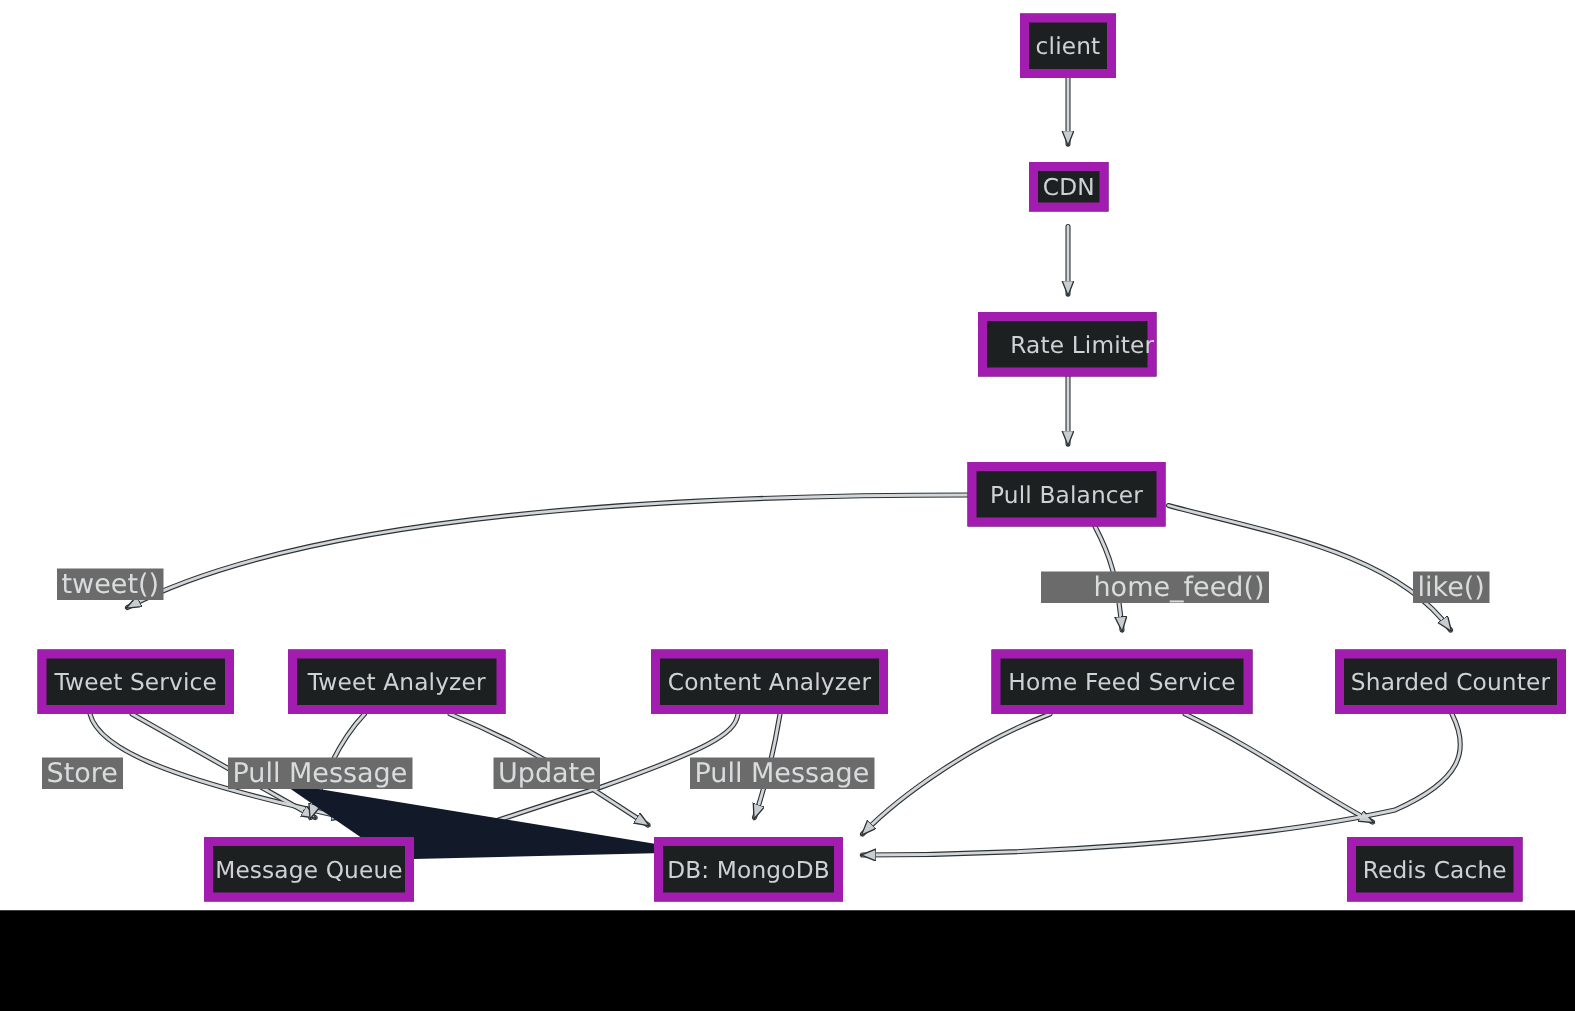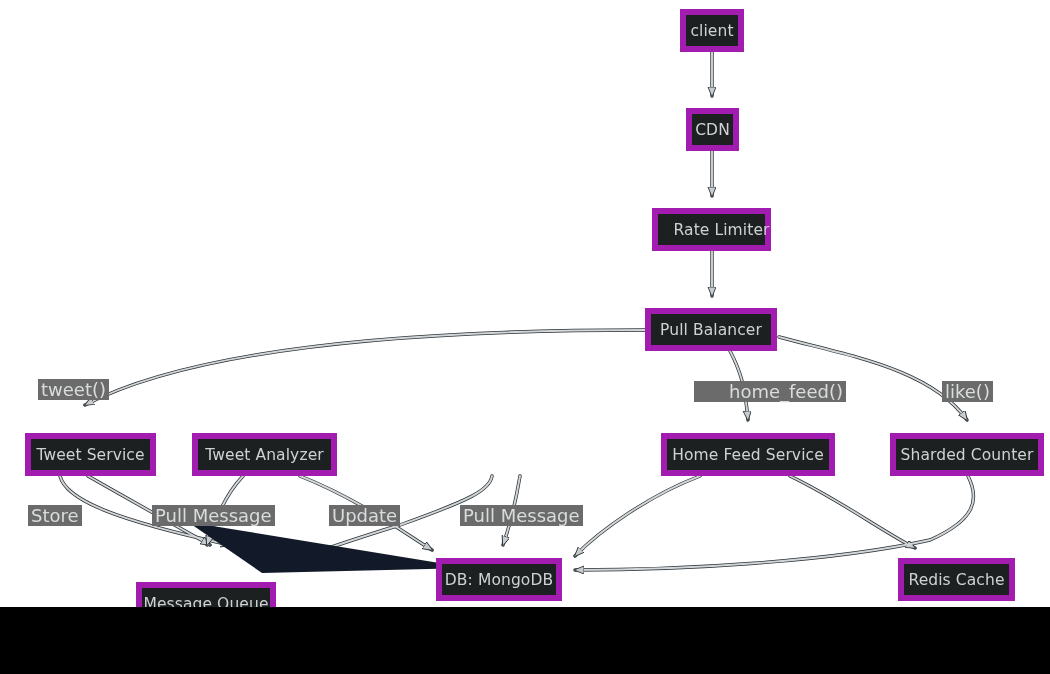--- a/index.html
+++ b/index.html
@@ -91,42 +91,45 @@
         <path d="M790,476 C840,500 880,530 915,548"></path>
         <path d="M968,476 C980,500 975,520 930,540 C830,562 680,570 575,570"></path>
       </g>
 
       <path d="M188,522 L470,568 L262,573 z" fill="#121a2a" stroke="none"></path>
     </svg>
 
     <div class="node" style="left:680px;top:9px;width:64px;height:43px;">
       <span>client</span>
     </div>
-    <div class="node" style="left:686px;top:108px;width:53px;height:43px;">
+    <div class="node" style="left:686px;top:108px;width:53px;height:33px;">
       <span>CDN</span>
     </div>
     <div class="node" style="left:652px;top:208px;width:119px;height:43px;padding-left:20px;">
       <span>Rate Limiter</span>
     </div>
     <div class="node" style="left:645px;top:308px;width:132px;height:43px;">
       <span>Pull Balancer</span>
     </div>
     <div class="node" style="left:25px;top:433px;width:131px;height:43px;">
       <span>Tweet Service</span>
     </div>
     <div class="node" style="left:192px;top:433px;width:145px;height:43px;">
       <span>Tweet Analyzer</span>
     </div>
+    <div class="node" style="left:434px;top:433px;width:158px;height:43px;">
+      <span>Content Analyzer</span>
+    </div>
     <div class="node" style="left:661px;top:433px;width:174px;height:43px;">
       <span>Home Feed Service</span>
     </div>
     <div class="node" style="left:890px;top:433px;width:154px;height:43px;">
       <span>Sharded Counter</span>
     </div>
-    <div class="node" style="left:136px;top:558px;width:140px;height:43px;margin-top:24px;">
+    <div class="node" style="left:136px;top:558px;width:140px;height:43px;">
       <span>Message Queue</span>
     </div>
     <div class="node" style="left:436px;top:558px;width:126px;height:43px;">
       <span>DB: MongoDB</span>
     </div>
     <div class="node" style="left:898px;top:558px;width:117px;height:43px;">
       <span>Redis Cache</span>
     </div>
 
     <div class="elabel" style="left:38px;top:379px;">tweet()</div>

